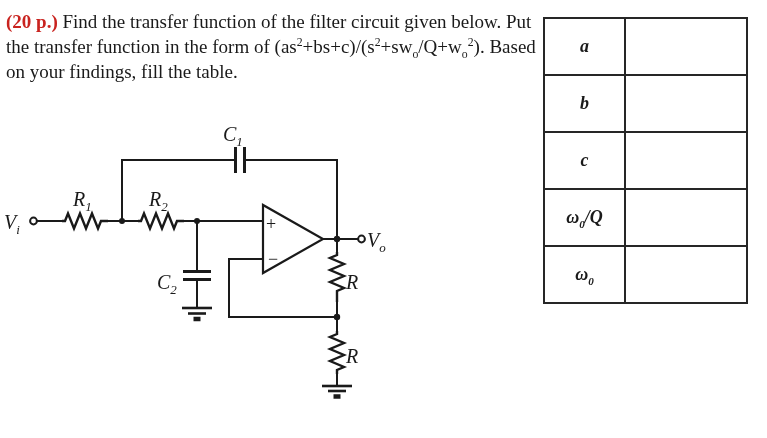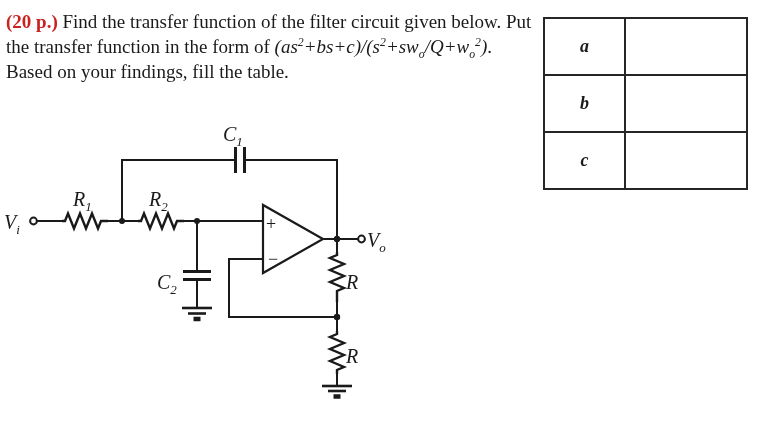--- a/index.html
+++ b/index.html
@@ -7,21 +7,21 @@
     width:767px; height:438px; position:relative; overflow:hidden;
     background:#ffffff; color:#1a1a1a;
     font-family:"Liberation Serif","DejaVu Serif",serif;
   }
   
   .problem {
     position:absolute; left:6px; top:10px; width:535px;
     font-size:19px; line-height:24.8px; margin:0;
   }
   .points { color:#c9231f; font-weight:bold;text-align:center; }
-  .formula { font-style:italic; }
+  .formula { }
   .problem sup, .problem sub { font-size:0.62em; line-height:0; }
   
   .circuit-svg { position:absolute; left:0; top:115px; }
   .w { stroke:#1a1a1a; stroke-width:2; fill:none; stroke-linecap:square; stroke-linejoin:miter; }
   .res { stroke:#1a1a1a; stroke-width:2.4; fill:none; stroke-linejoin:miter; }
   .plate { stroke:#1a1a1a; stroke-width:3; fill:none; stroke-linecap:butt; }
   .gnd1 { stroke:#1a1a1a; stroke-width:2.6; fill:none; }
   .gnd3 { stroke:#1a1a1a; stroke-width:4.5; fill:none; }
   .dot { fill:#1a1a1a; stroke:none; }
   .term { fill:#ffffff; stroke:#1a1a1a; stroke-width:2; }
@@ -129,14 +129,22 @@
       <td class="val"></td>
     </tr>
     <tr>
       <td class="lbl"><span>b</span><sub></sub><span></span></td>
       <td class="val"></td>
     </tr>
     <tr>
       <td class="lbl"><span>c</span><sub></sub><span></span></td>
       <td class="val"></td>
     </tr>
+    <tr>
+      <td class="lbl"><span>ω</span><sub>0</sub><span>/Q</span></td>
+      <td class="val"></td>
+    </tr>
+    <tr>
+      <td class="lbl"><span>ω</span><sub>0</sub><span></span></td>
+      <td class="val"></td>
+    </tr>
   </tbody>
 </table>
 
 </body></html>

